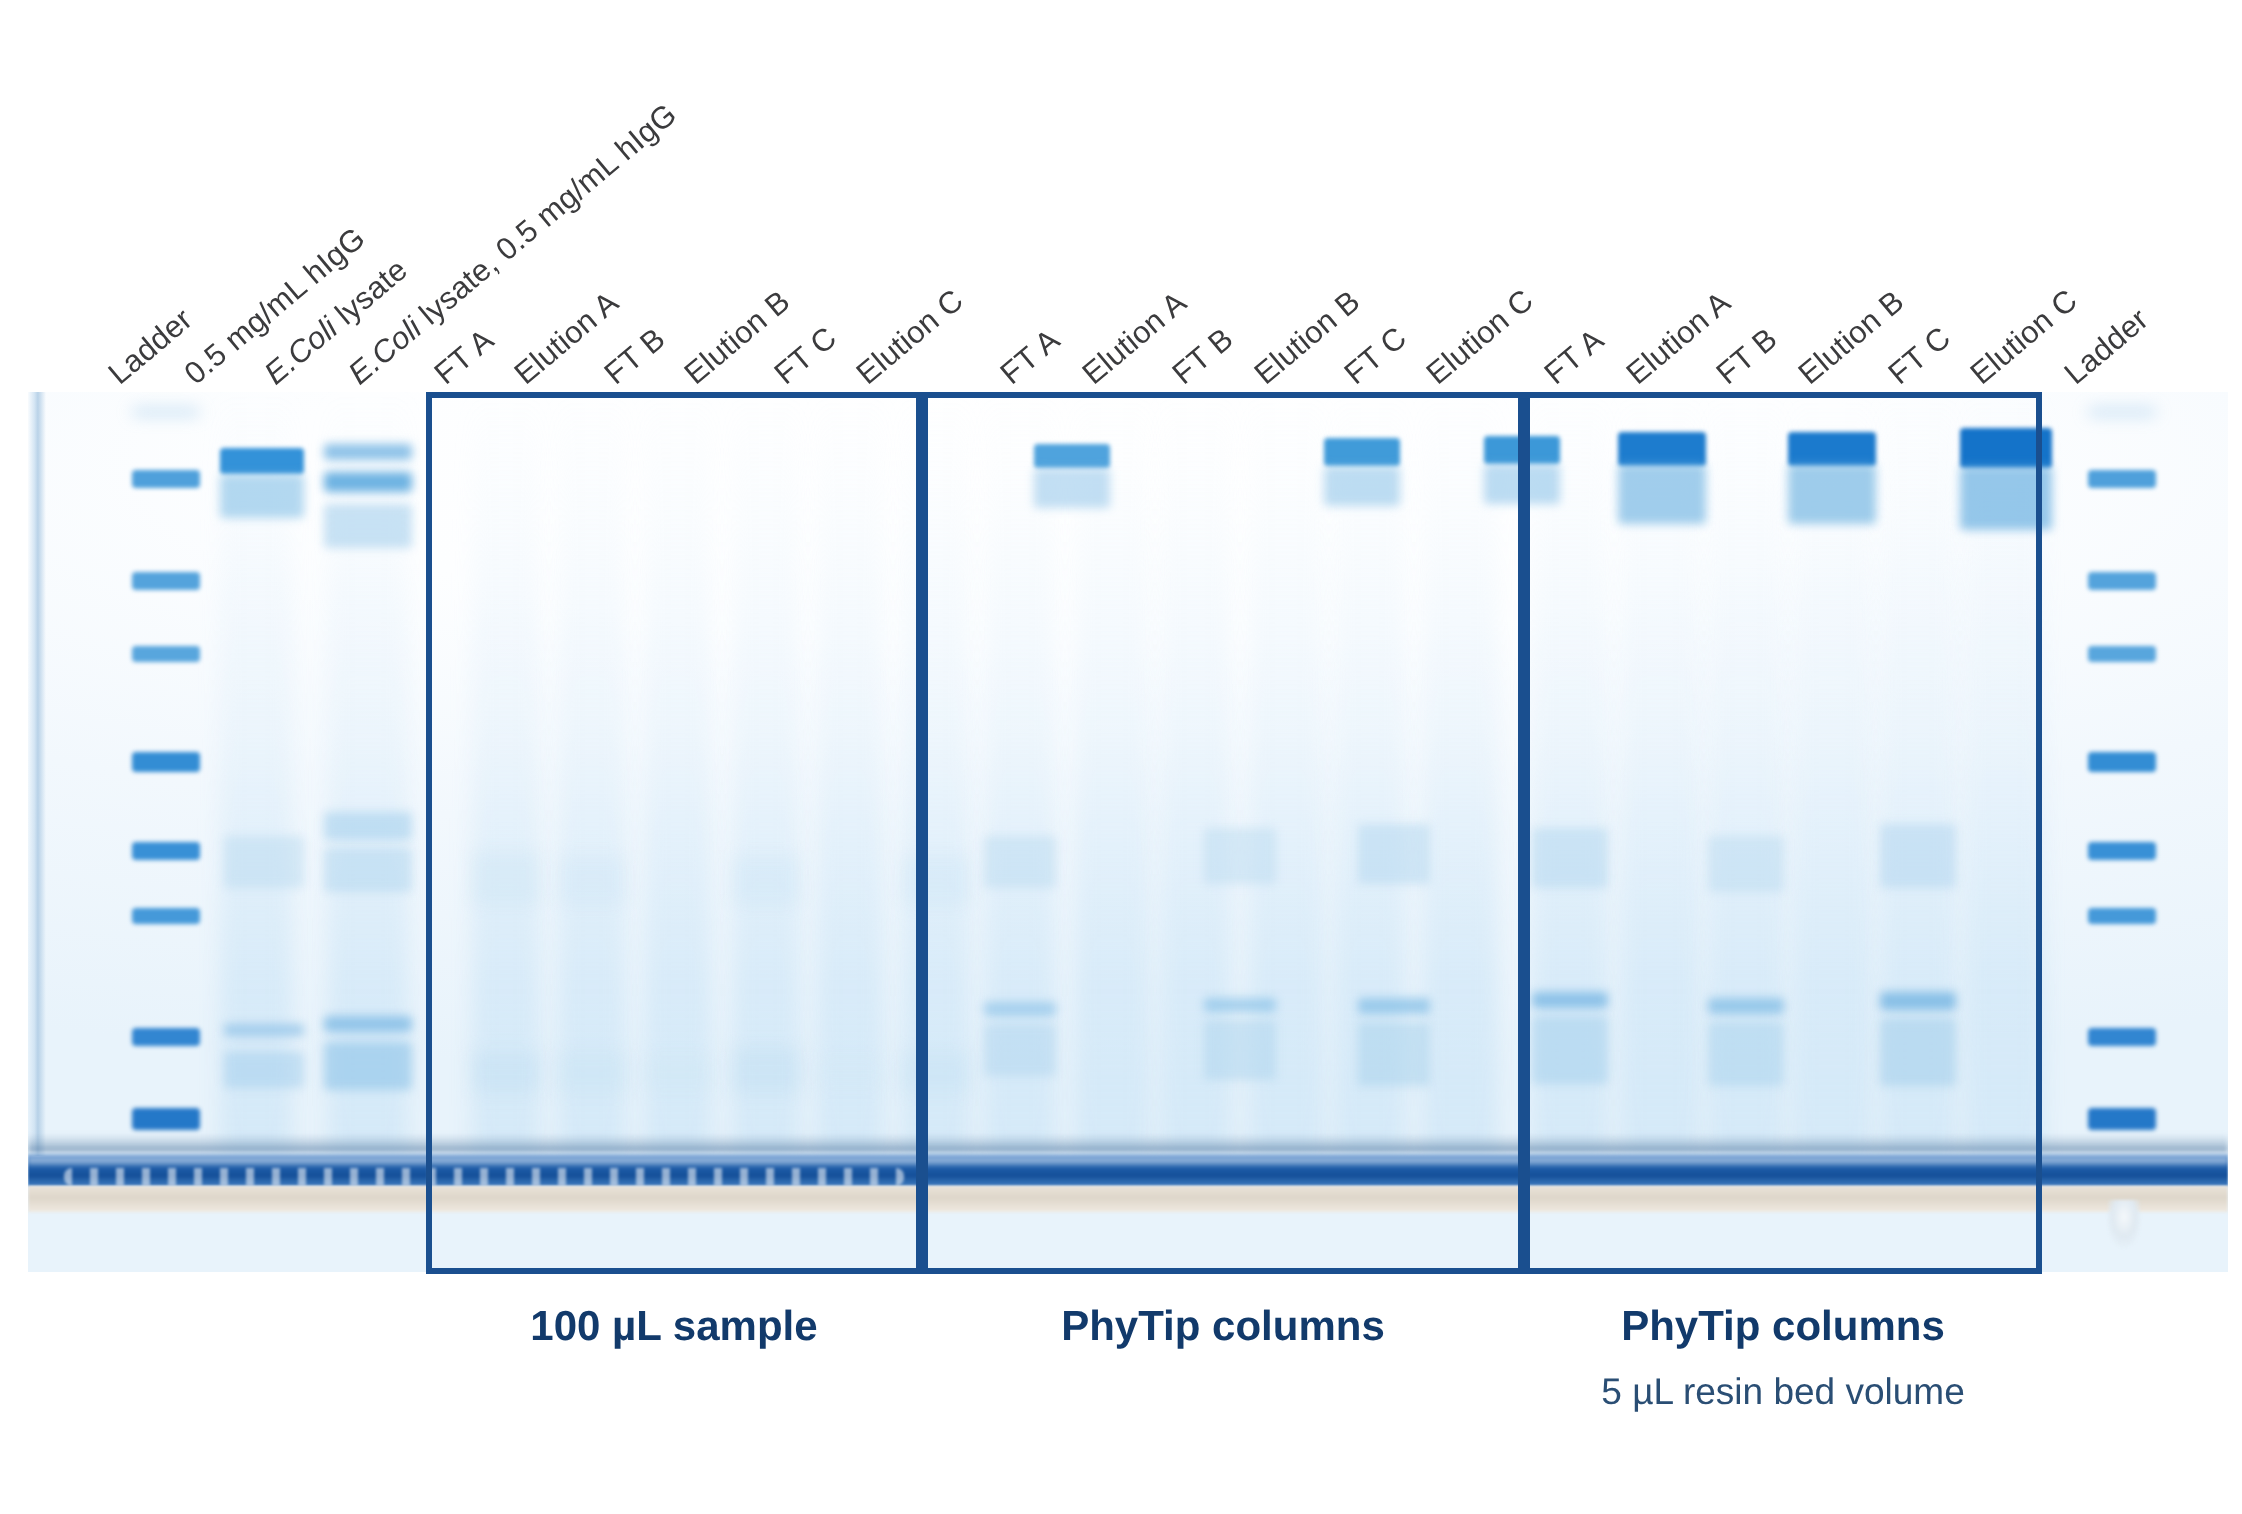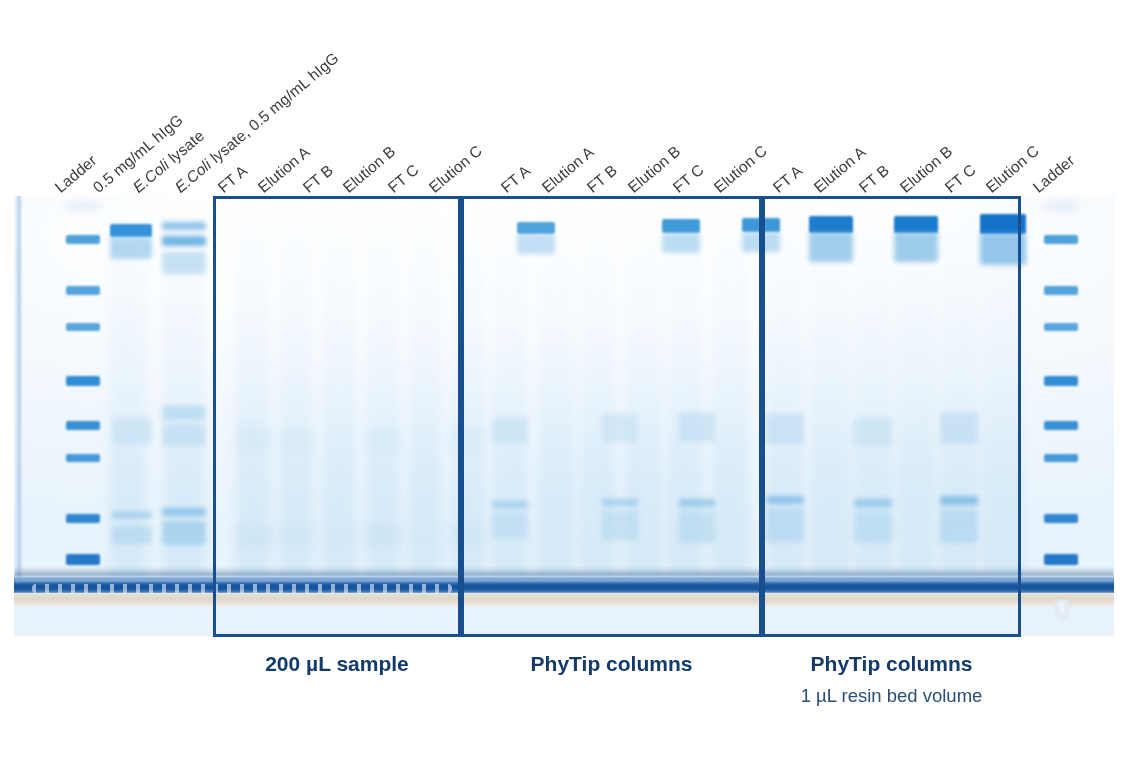--- a/index.html
+++ b/index.html
@@ -262,24 +262,24 @@
     </div>
 
   <div id="box-layer">
       <div class="group-box" style="left: 213px; top: 196px; width: 248px; height: 441px; border-color: rgb(26, 79, 143);"></div>
       <div class="group-box" style="left: 461px; top: 196px; width: 301px; height: 441px; border-color: rgb(26, 79, 143);"></div>
       <div class="group-box" style="left: 762px; top: 196px; width: 259px; height: 441px; border-color: rgb(26, 79, 143);"></div>
     </div>
 
   <div id="caption-layer">
       <div class="caption" style="left: 213px; top: 652px; width: 248px;">
-        <div class="title">200 µL sample</div>
+        <div class="title">100 µL sample</div>
       </div>
       <div class="caption" style="left: 461px; top: 652px; width: 301px;">
         <div class="title">PhyTip columns</div>
       </div>
       <div class="caption" style="left: 762px; top: 652px; width: 259px;">
         <div class="title">PhyTip columns</div>
-        <div class="sub">1 µL resin bed volume</div>
+        <div class="sub">5 µL resin bed volume</div>
       </div>
     </div>
 
 </div>
 
 </body></html>

